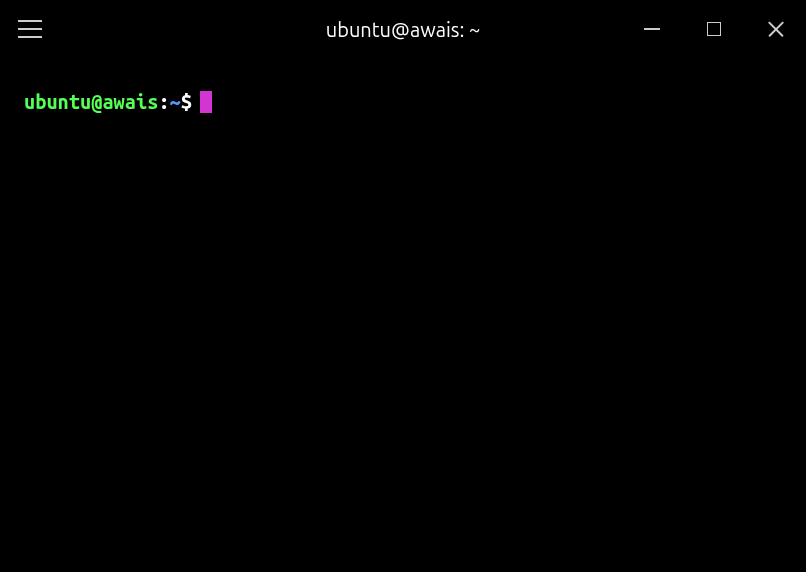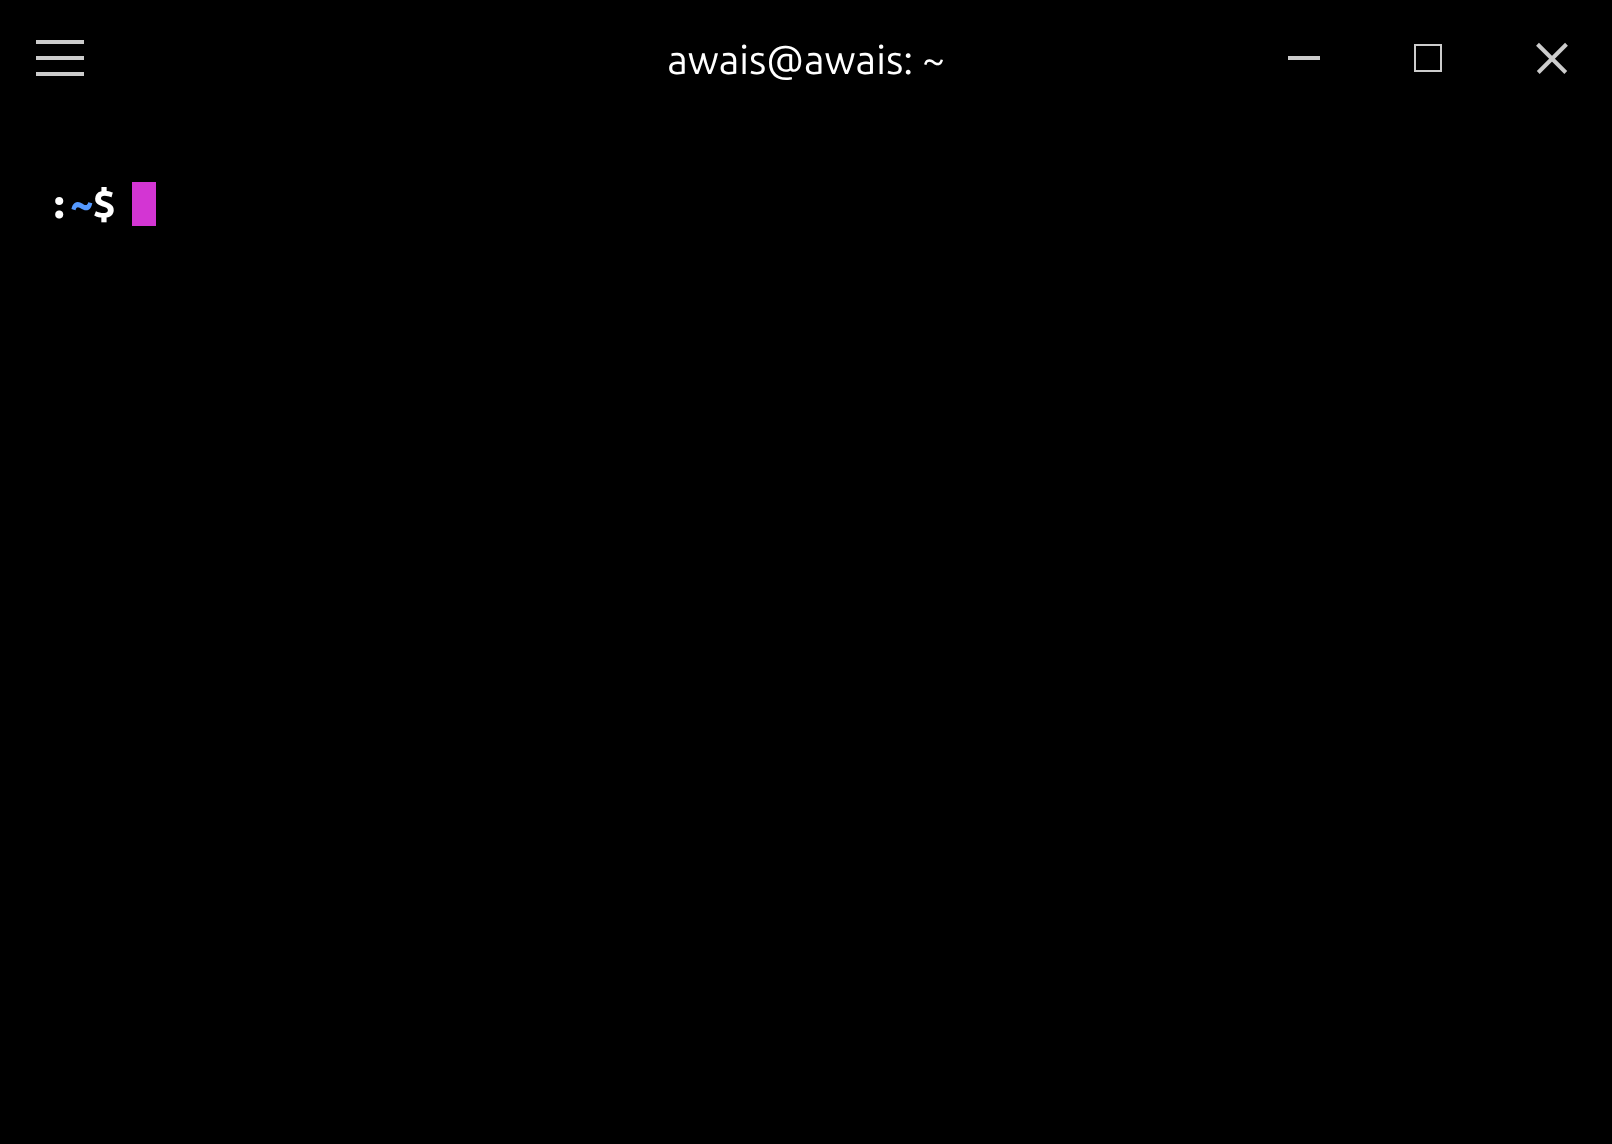--- a/index.html
+++ b/index.html
@@ -130,34 +130,35 @@
 <body>
 
 <div class="titlebar">
   <div class="titlebar-left">
     <div class="hamburger">
       <div class="hamburger-line"></div>
       <div class="hamburger-line"></div>
       <div class="hamburger-line"></div>
     </div>
   </div>
-  <div class="titlebar-center">awais@awais: ~</div>
+  <div class="titlebar-center">ubuntu@awais: ~</div>
   <div class="titlebar-right">
     <div class="win-control">
       <div class="minimize-line"></div>
     </div>
     <div class="win-control">
       <div class="maximize-box"></div>
     </div>
     <div class="win-control">
       <div class="close-x"></div>
     </div>
   </div>
 </div>
 
 <div class="terminal-body">
   <div class="prompt-line">
+    <span class="prompt-user">ubuntu@awais</span>
       <span class="prompt-sep">:</span>
       <span class="prompt-path">~</span>
       <span class="prompt-symbol">$</span>
     <span class="cursor-block"></span>
   </div>
 </div>
 
 </body></html>

